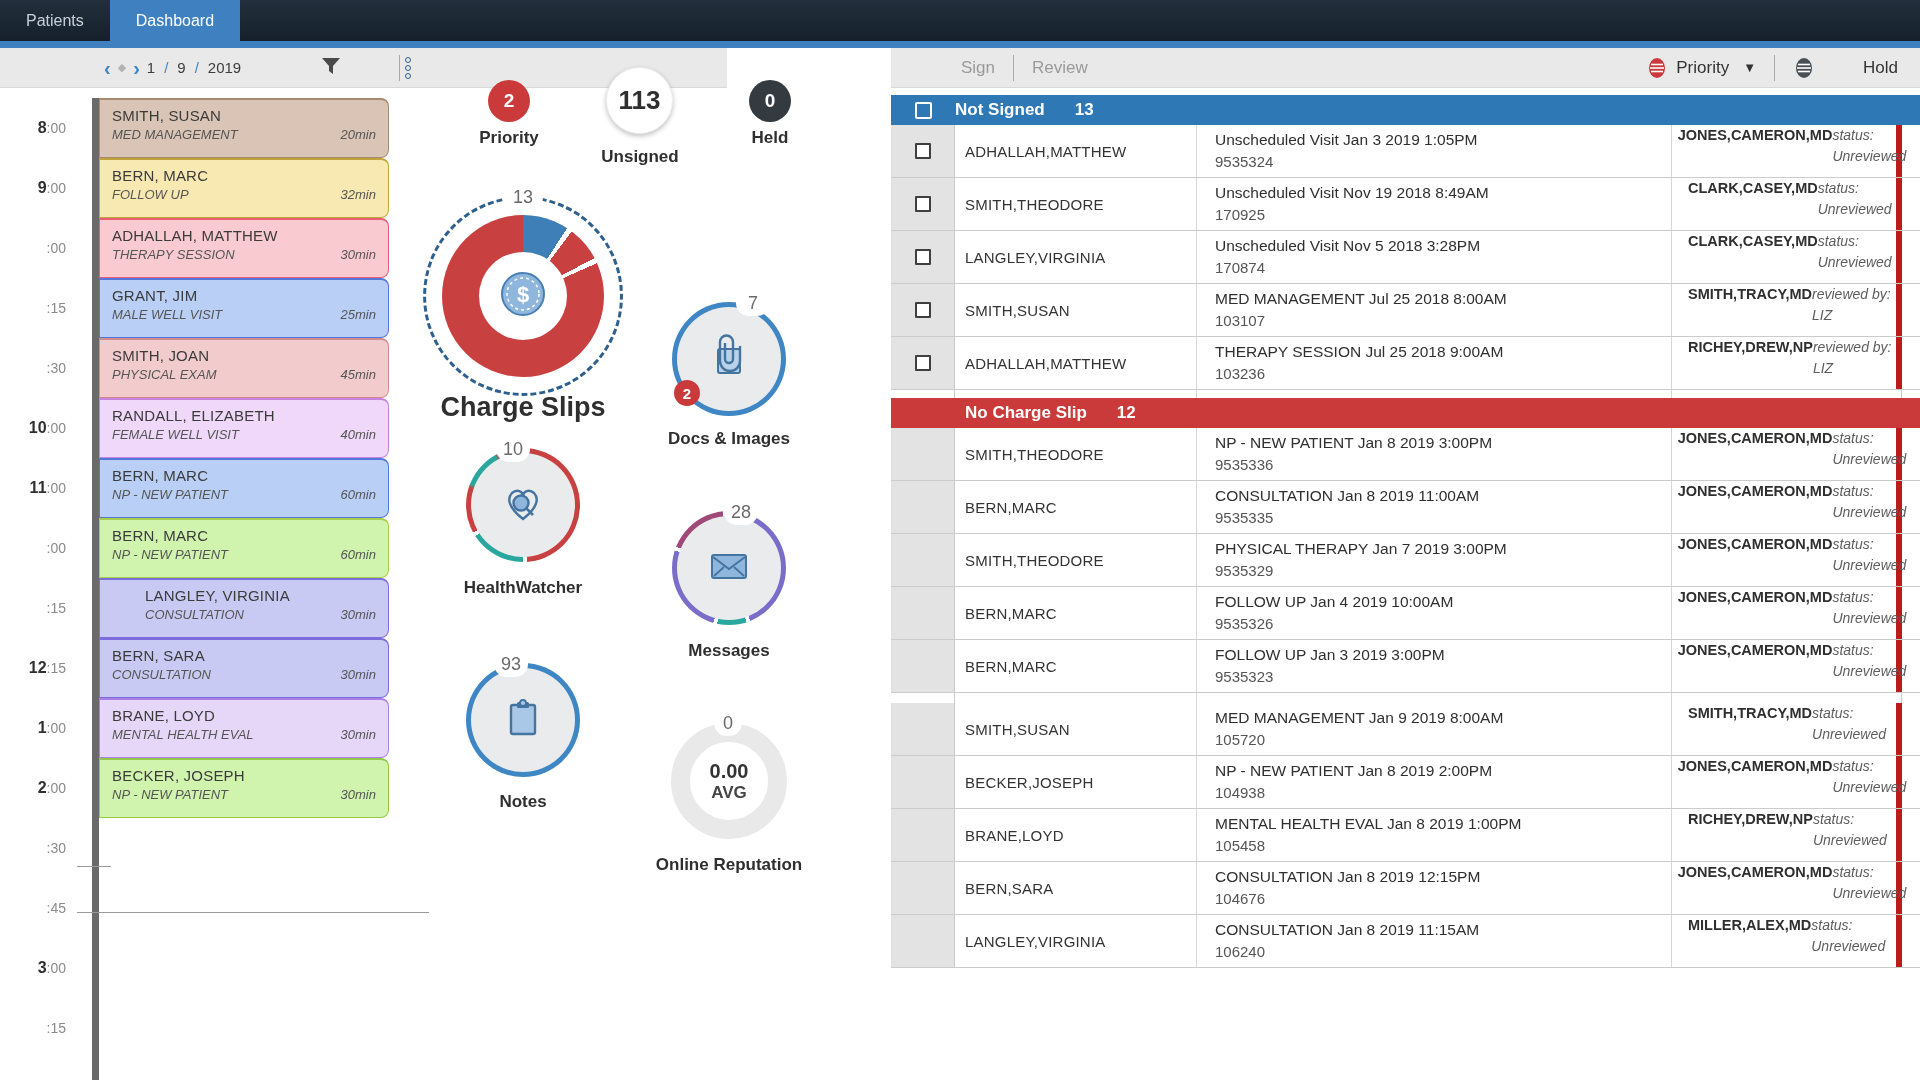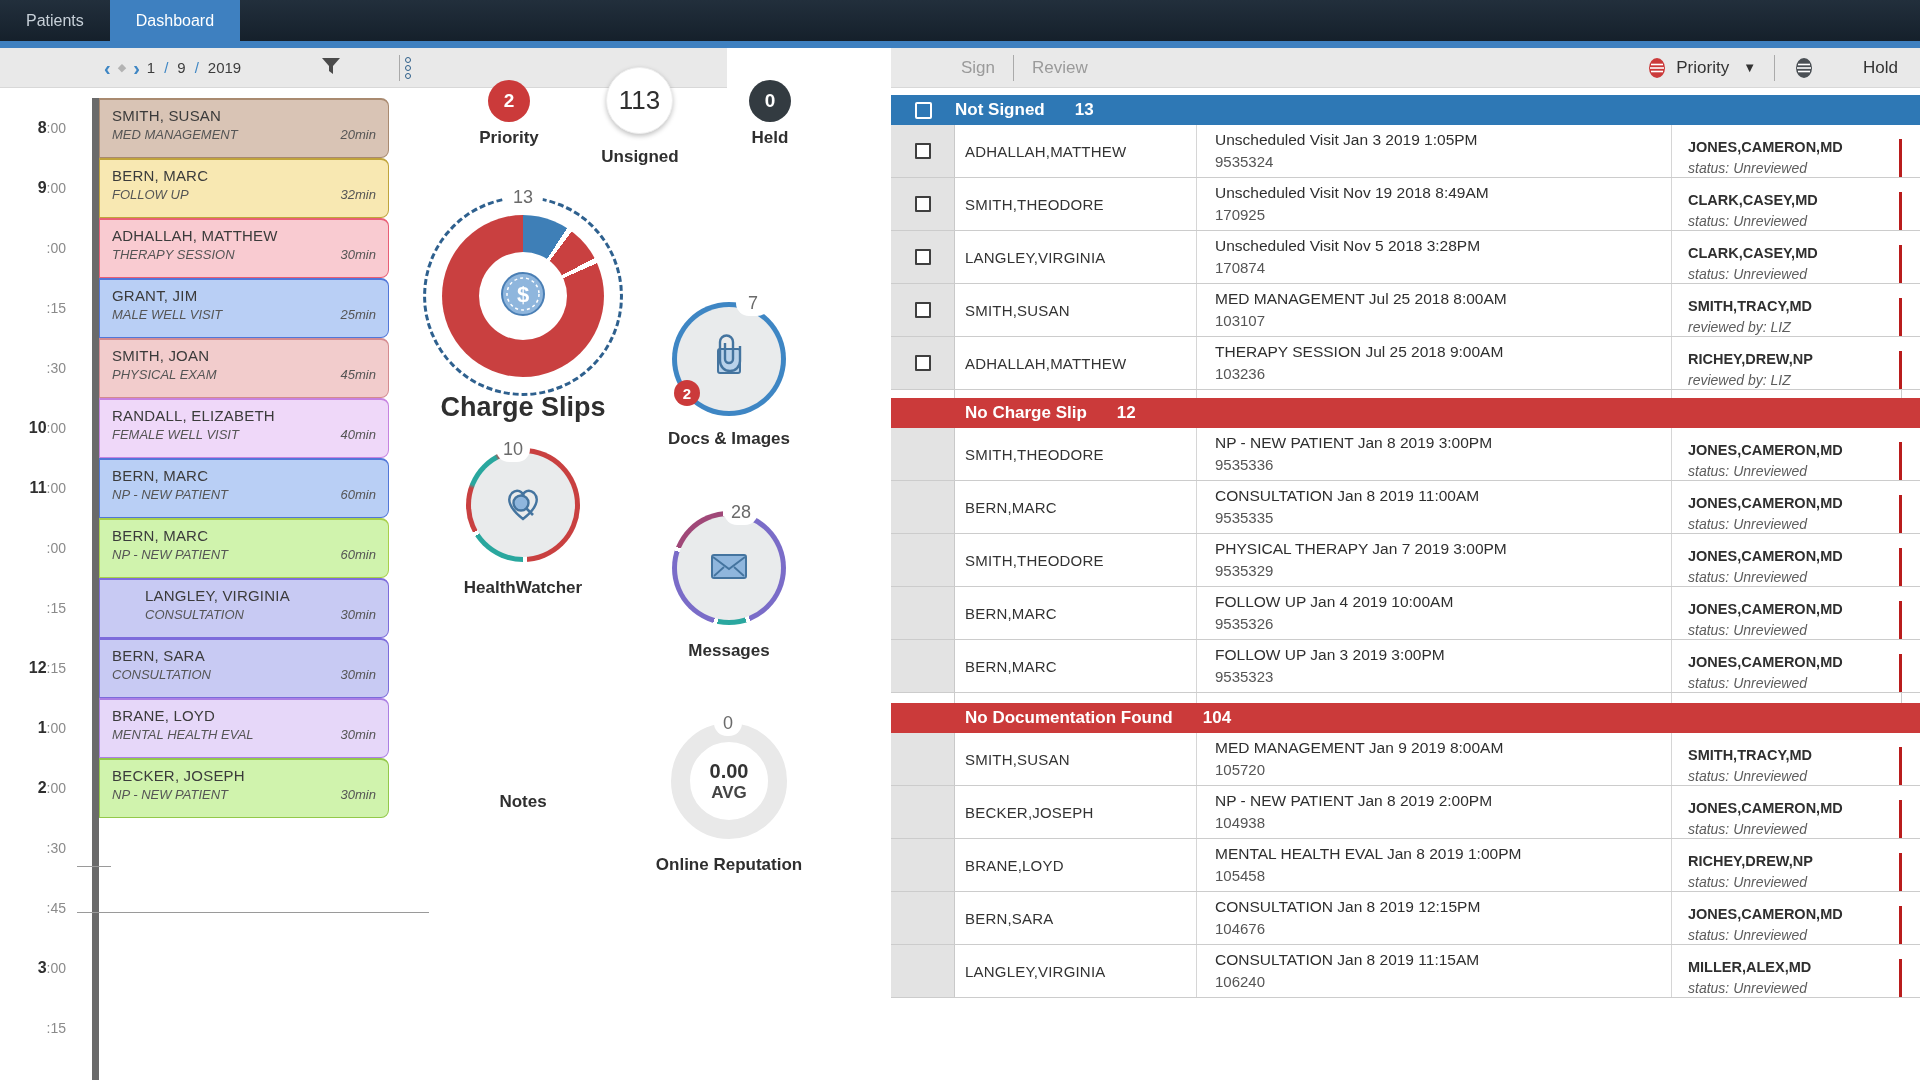--- a/index.html
+++ b/index.html
@@ -93,22 +93,22 @@
   .rp-row { height:53px; display:flex; background:#fff; border-bottom:1px solid #ccc; }
   .cell-check { width:64px; background:#e3e3e3; border-right:1px solid #c9c9c9;
                 display:flex; align-items:center; justify-content:center; }
   .row-checkbox { width:16px; height:16px; border:2px solid #3f3f3f; background:#fff; border-radius:1px; }
   .cell-name { width:242px; border-right:1px solid #d6d6d6; display:flex; align-items:center;
                padding-left:10px; font-size:15px; color:#333; letter-spacing:.2px; }
   .cell-visit { width:475px; border-right:1px solid #d6d6d6; display:flex; flex-direction:column;
                 justify-content:center; padding-left:18px; line-height:22px; }
   .visit-l1 { font-size:15.5px; color:#2f2f2f; }
   .visit-l2 { font-size:15px; color:#555; }
-  .cell-prov { width:230px; border-right:3px solid #b91c1c; display:flex; flex-direction:column;
-               justify-content:center; padding-left:16px; line-height:21px;margin-top:14px; }
+  .cell-prov { width:230px; border-right:6px solid #b91c1c; display:flex; flex-direction:row;
+               justify-content:center; padding-left:16px; line-height:21px; }
   .prov-name { font-size:14.5px; font-weight:700; color:#2f2f2f; }
   .prov-status { font-size:14px; font-style:italic; color:#5d5d5d; }
 </style>
 </head>
 <body>
 
 <div class="app">
 
   <div class="navbar">
     <div class="nav-tab">Patients</div>
@@ -326,21 +326,21 @@
           <span>30min</span>
         </div>
       </div>
     </div>
   <div class="tick" style="left:77px; top:866px; width:34px;"></div>
   <div class="tick" style="left:77px; top:912px; width:352px;"></div>
 
   <div class="stat-circle" style="left:488px; top:80px; width:42px; height:42px; background:#cb3a3a; color:#fff; font-size:19px; font-weight:700;">2</div>
   <div class="w-label" style="left:449px; top:128px; width:120px;">Priority</div>
 
-  <div class="stat-circle" style="left:606px; top:67px; width:67px; height:67px; background:#fff; border:1px solid #eee; box-shadow:0 2px 5px rgba(0,0,0,.25); color:#2f2f2f; font-size:26px; font-weight:400;">113</div>
+  <div class="stat-circle" style="left:606px; top:67px; width:67px; height:67px; background:#fff; border:1px solid #eee; box-shadow:0 2px 5px rgba(0,0,0,.25); color:#2f2f2f; font-size:26px; font-weight:700;">113</div>
   <div class="w-label" style="left:580px; top:147px; width:120px;">Unsigned</div>
 
   <div class="stat-circle" style="left:749px; top:80px; width:42px; height:42px; background:#333b41; color:#fff; font-size:19px; font-weight:700;">0</div>
   <div class="w-label" style="left:710px; top:128px; width:120px;">Held</div>
 
   <div class="dashed-ring"></div>
   <div class="donut">
     <div class="donut-hole">
       <span>
         <svg width="46" height="46" viewBox="0 0 46 46">
@@ -389,20 +389,32 @@
           <rect x="7" y="13" width="34" height="23" rx="2" fill="#8fb6dd" stroke="#44749f" stroke-width="2"></rect>
           <path d="M8 15 L24 27 L40 15" fill="none" stroke="#44749f" stroke-width="2"></path>
           <path d="M9 34 L19 25 M39 34 L29 25" fill="none" stroke="#44749f" stroke-width="1.8"></path>
         </svg>
       </span>
     </div>
     <div class="num-pill" style="left:52px; top:-12px;">28</div>
   </div>
   <div class="w-label" style="left:649px; top:641px; width:160px;">Messages</div>
 
+  <div class="ring ring-notes" style="left:466px; top:663px;">
+    <div class="ring-inner">
+      <span>
+        <svg width="48" height="48" viewBox="0 0 48 48">
+          <rect x="12" y="11" width="24" height="29" rx="2" fill="#a9c8e8" stroke="#44749f" stroke-width="2.4"></rect>
+          <rect x="18" y="8" width="12" height="6" rx="1.5" fill="#44749f"></rect>
+          <circle cx="24" cy="9" r="3" fill="#a9c8e8" stroke="#44749f" stroke-width="1.8"></circle>
+        </svg>
+      </span>
+    </div>
+    <div class="num-pill" style="left:28px; top:-12px;">93</div>
+  </div>
   <div class="w-label" style="left:443px; top:792px; width:160px;">Notes</div>
 
   <div class="rep-ring">
     <div class="rep-val">0.00</div>
     <div class="rep-unit">AVG</div>
   </div>
   <div class="num-pill" style="left:714px; top:710px; width:28px;">0</div>
   <div class="w-label" style="left:629px; top:855px; width:200px;">Online Reputation</div>
 
   <div class="right-panel">
@@ -599,24 +611,20 @@
           </div>
         </div>
 
       <div class="spacer-row" style="height:10px;">
         <span class="c1"></span>
           <span class="c2"></span>
           <span class="c3"></span>
           <span class="c4"></span>
       </div>
 
-      <div class="sec-header red" style="padding-left:74px;">
-        <span>No Documentation Found</span>
-        <span class="sec-count">104</span>
-      </div>
       <div>
 
           <div class="rp-row">
             <div class="cell-check"></div>
             <div class="cell-name">SMITH,SUSAN</div>
             <div class="cell-visit">
               <div class="visit-l1">MED MANAGEMENT Jan 9 2019 8:00AM</div>
               <div class="visit-l2">105720</div>
             </div>
             <div class="cell-prov">

